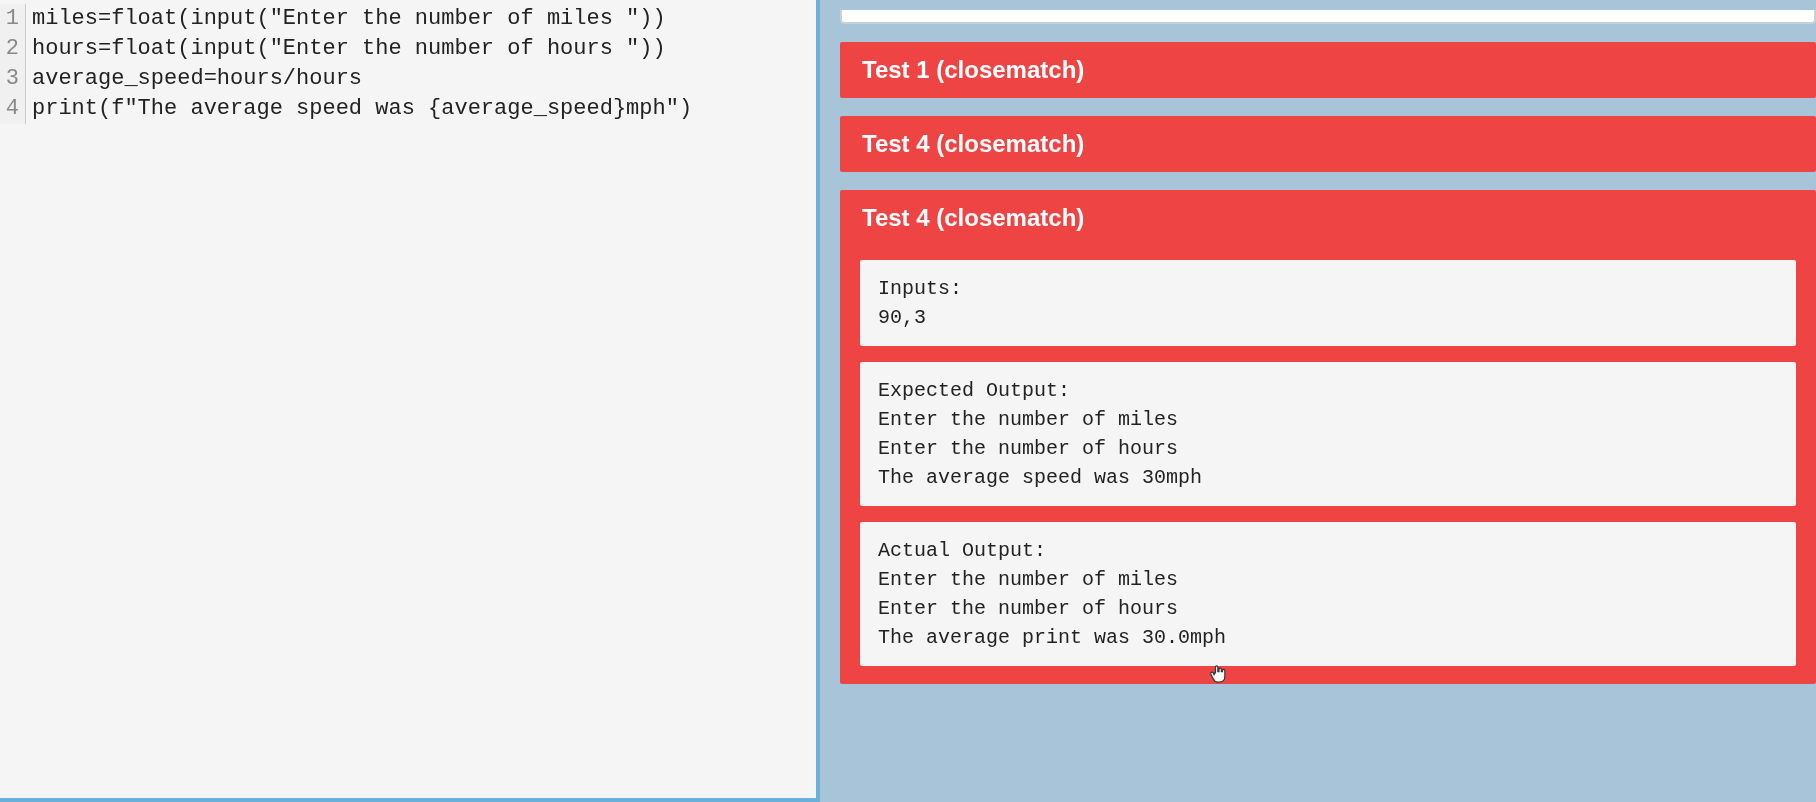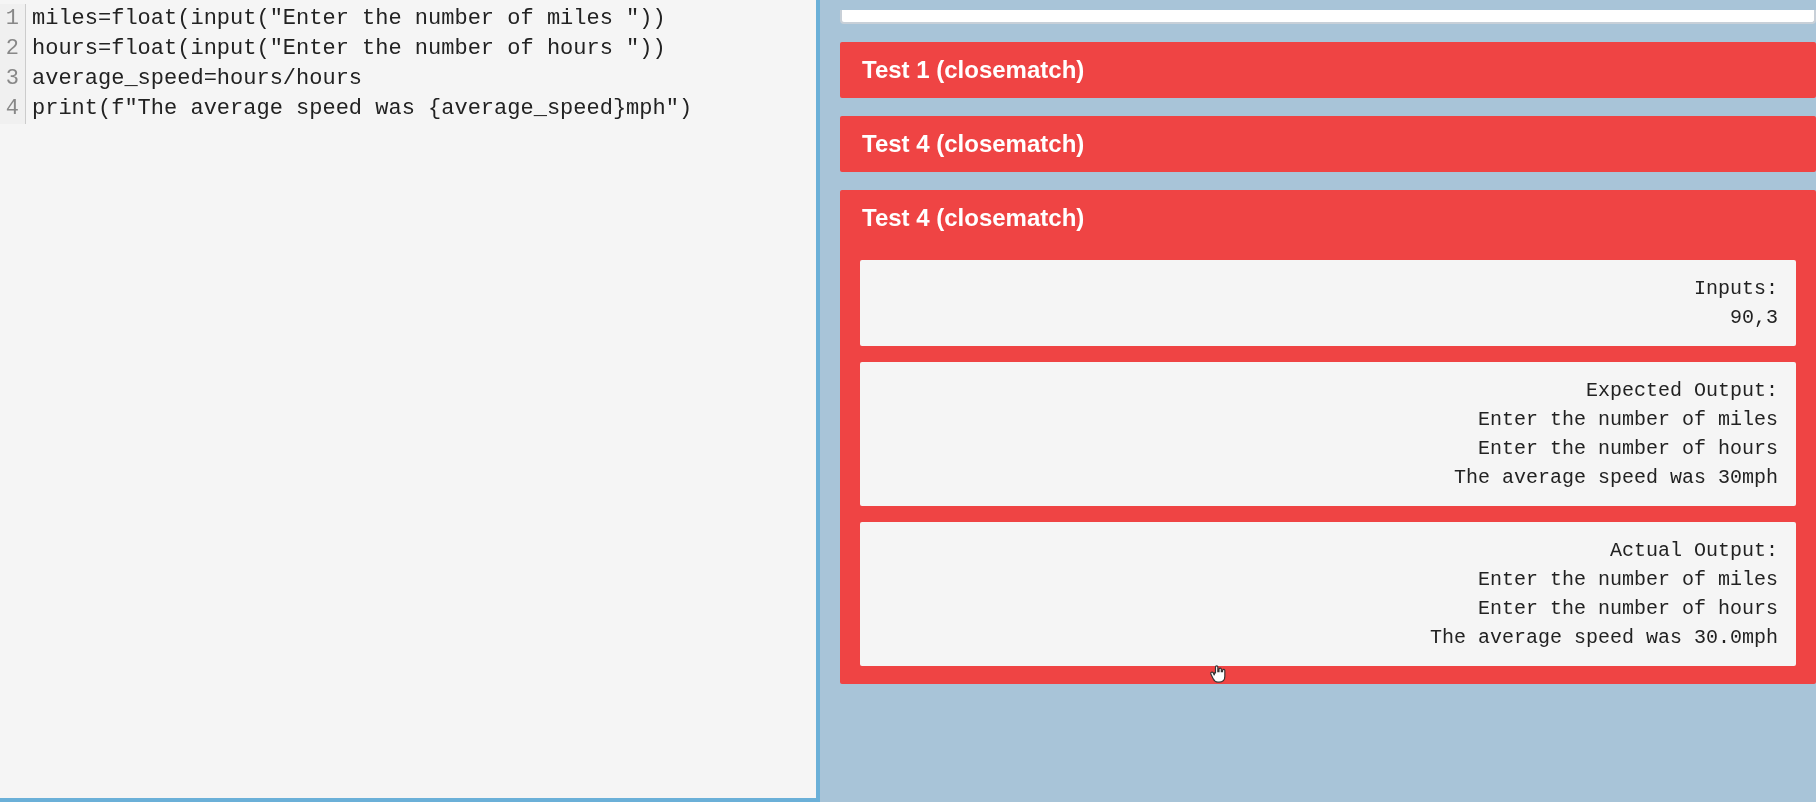--- a/index.html
+++ b/index.html
@@ -68,21 +68,20 @@
     font-weight: bold;
     font-size: 24px;
     padding: 14px 22px;
     cursor: pointer;
   }
   .test-body {
     padding: 14px 20px 18px 20px;
     display: flex;
     flex-direction: column;
     gap: 16px;
-    text-align: right;
   }
   .io-box {
     background: #f5f5f5;
     color: #222;
     font-family: 'Courier New', monospace;
     font-size: 20px;
     line-height: 1.45;
     padding: 14px 18px;
     white-space: pre-wrap;
     border-radius: 2px;
@@ -132,21 +131,21 @@
     <div class="test-body">
       <div class="io-box">Inputs:
 90,3</div>
       <div class="io-box">Expected Output:
 Enter the number of miles
 Enter the number of hours
 The average speed was 30mph</div>
       <div class="io-box">Actual Output:
 Enter the number of miles
 Enter the number of hours
-The average speed was 30.0mph</div>
+The average print was 30.0mph</div>
     </div>
   </div>
 </div>
 
 <div class="cursor-hand">
   <svg width="28" height="28" viewBox="0 0 24 24" fill="#fff" stroke="#333" stroke-width="1">
     <path d="M9 11V6a1 1 0 0 1 2 0v4h1V8a1 1 0 0 1 2 0v2h1V9a1 1 0 0 1 2 0v5c0 3-2 5-5 5h-1c-2 0-3-1-4-3l-2-4a1 1 0 0 1 2-1l1 2V11z"></path>
   </svg>
 </div>
 

